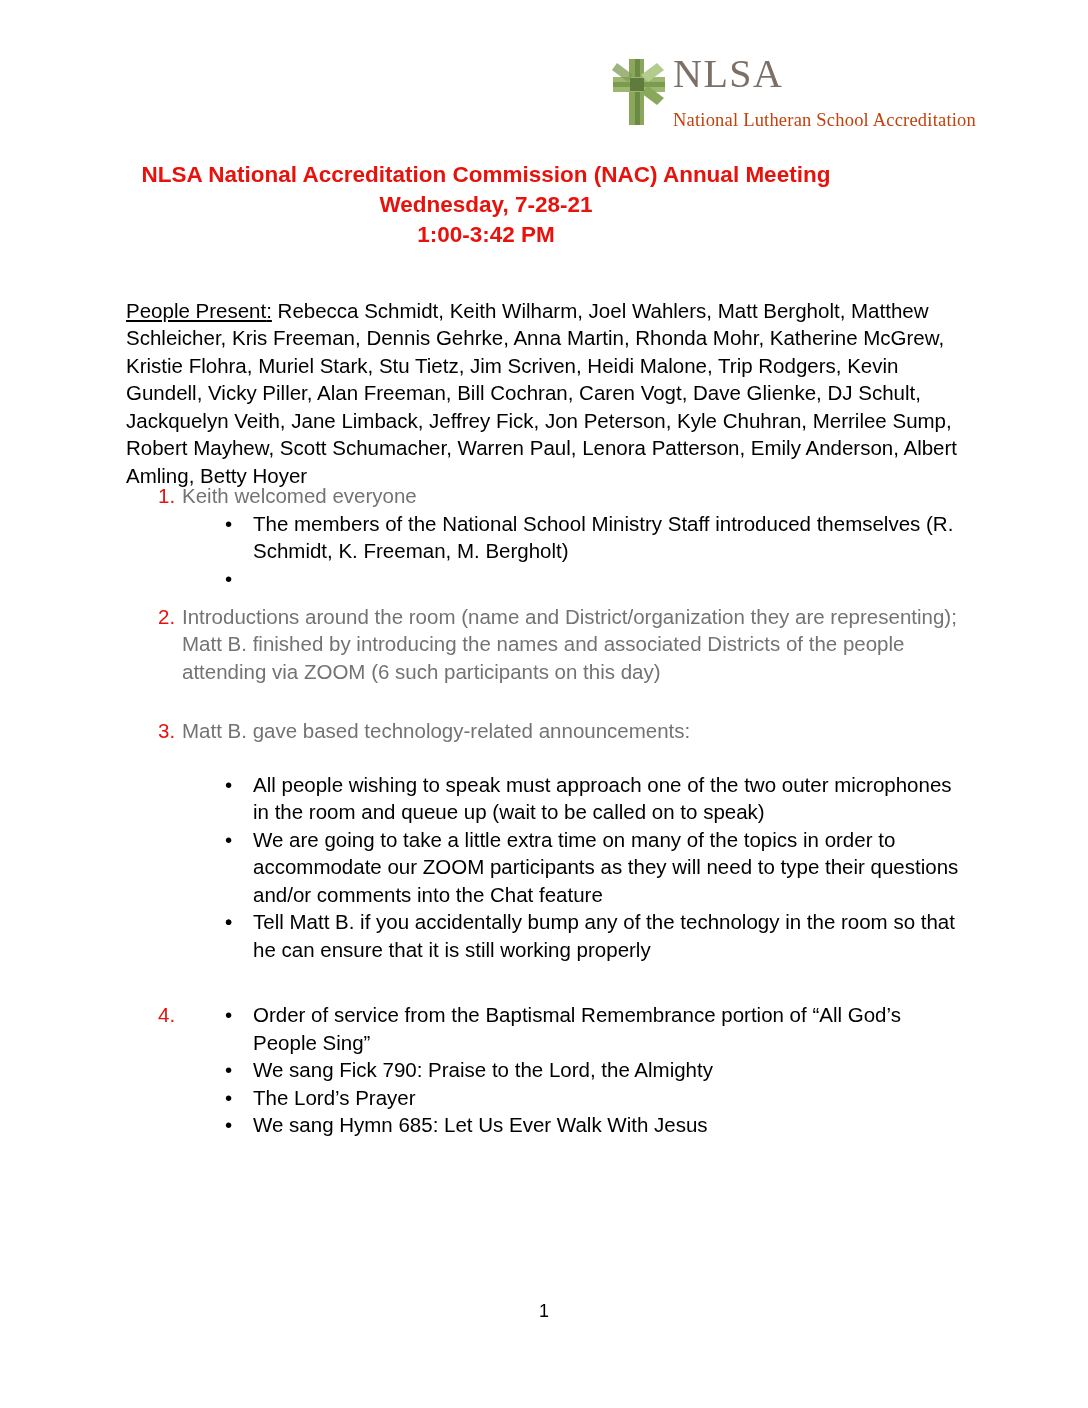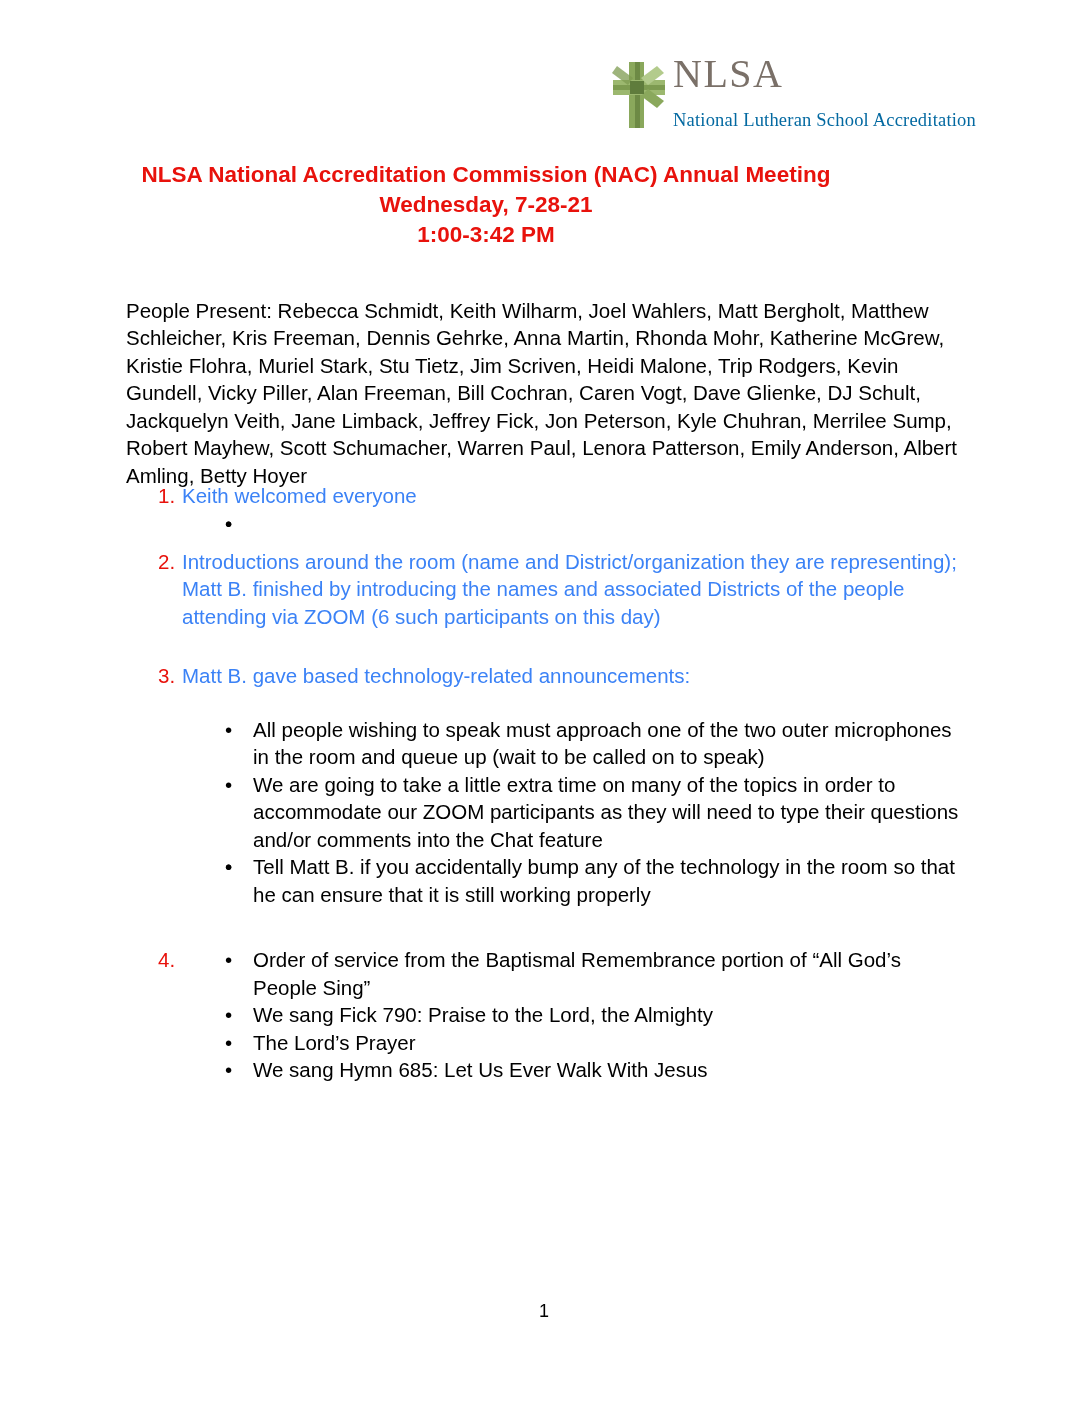--- a/index.html
+++ b/index.html
@@ -23,21 +23,21 @@
     background: #ffffff;
     box-sizing: border-box;
   }
 
   
   .logo-block {
     position: absolute;
     top: 52px;
     right: 112px;
     display: flex;
-    align-items: flex-end;
+    align-items: center;
   }
   .logo-cross {
     width: 58px;
     height: 70px;
     margin-top: 2px;
     margin-right: 4px;
     flex: none;
   }
   .logo-text {
     display: flex;
@@ -48,21 +48,21 @@
   .logo-wordmark {
     font-family: "Liberation Serif", serif;
     font-size: 40px;
     letter-spacing: 1.5px;
     color: #7a7068;
     line-height: 1.0;
   }
   .logo-tagline {
     font-family: "Liberation Serif", serif;
     font-size: 18.5px;
-    color: #0369a1;
+    color: #c2410c;
     line-height: 1.1;
     margin-top: 16px;
     letter-spacing: 0.2px;
   }
 
   
   .doc-title {
     position: absolute;
     top: 160px;
     left: 0;
@@ -81,21 +81,21 @@
     top: 276px;
     left: 126px;
     width: 836px;
   }
   .para {
     font-size: 20.5px;
     line-height: 27.5px;
     text-align: left;
     color: #000000;
   }
-  .underline { }
+  .underline { text-decoration: underline; }
 
   
   ol.items {
     list-style: none;
     margin: 0;
     padding: 0;
     position: absolute;
     top: 482px;
     left: 126px;
     width: 836px;
@@ -108,21 +108,21 @@
   .item-num {
     position: absolute;
     left: 32px;
     top: 0;
     color: #e8120c;
     font-size: 20.5px;
     line-height: 27.5px;
     font-weight: normal;
   }
   .item-title {
-    color: #3b82f6;
+    color: #737373;
     font-size: 20.5px;
     line-height: 27.5px;
     display: block;
   }
 
   ul.subs {
     list-style: none;
     margin: 0;
     padding: 0;
   }
@@ -187,20 +187,21 @@
   </div>
 
   <ol class="items">
 
     <li class="item">
       <span class="item-num">1.</span>
       <span class="item-title">Keith welcomed everyone</span>
       <ul class="subs">
         <li class="sub">
           <span class="dot">•</span>
+          <span>The members of the National School Ministry Staff introduced themselves (R. Schmidt, K. Freeman, M. Bergholt)</span>
         </li>
         <li class="sub">
           <span class="dot">•</span>
         </li>
       </ul>
     </li>
 
     <div class="gap-lg"></div>
 
     <li class="item">

